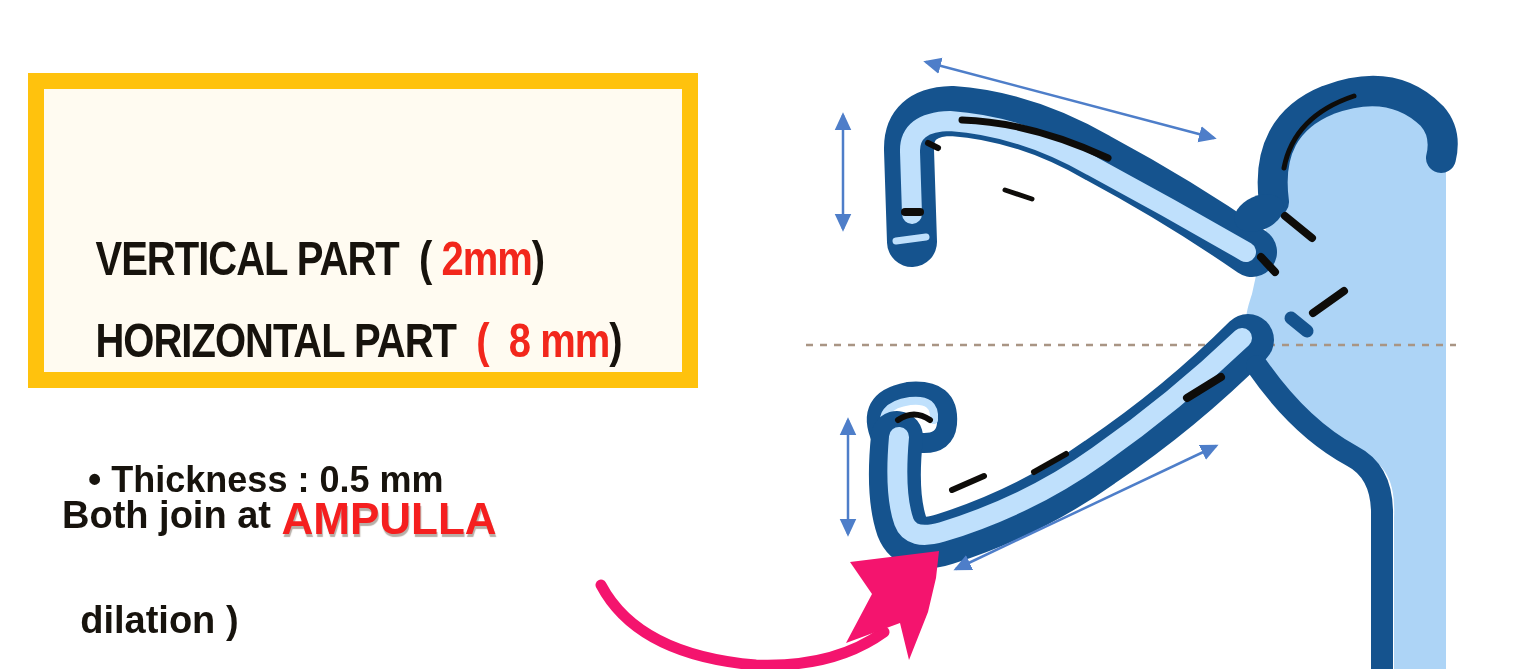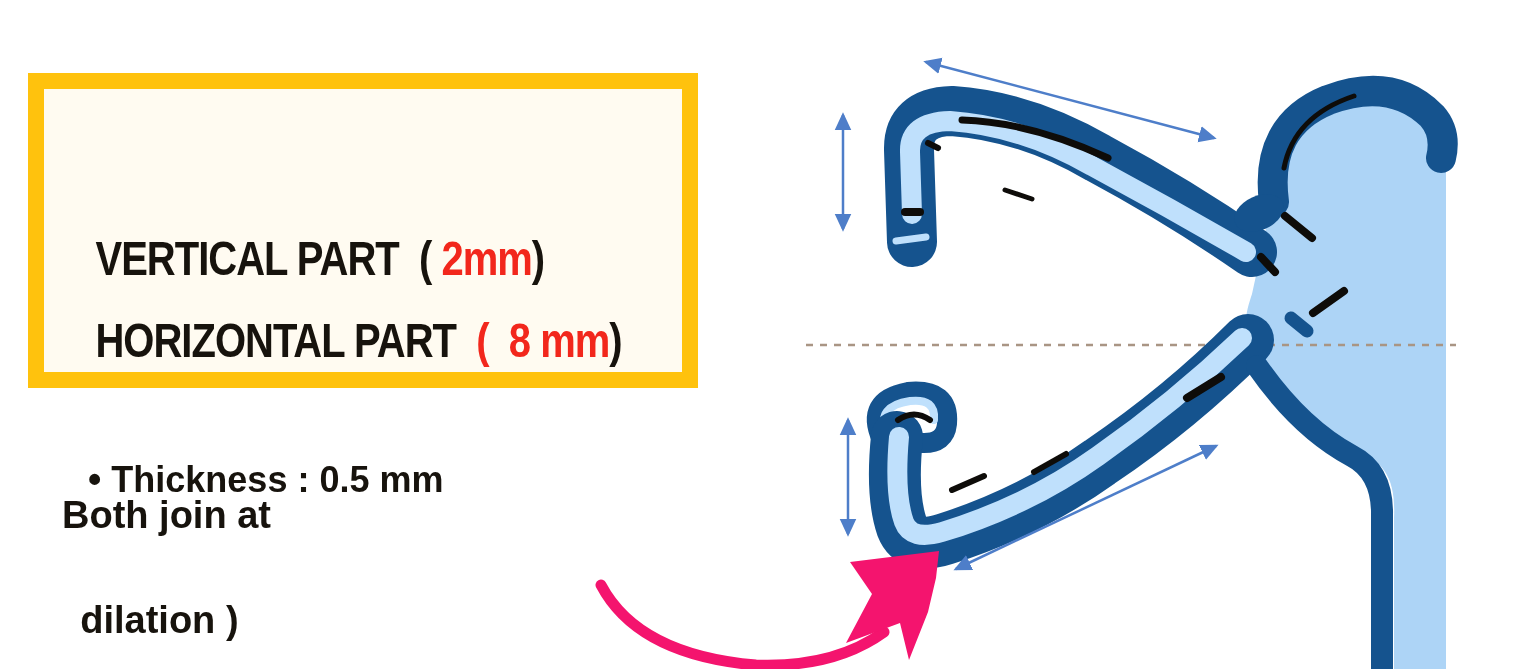--- a/index.html
+++ b/index.html
@@ -100,19 +100,19 @@
     <span>VERTICAL PART  ( </span><span class="red">2mm</span><span>)</span>
   </div>
   <div class="box-line box-line2">
     <span>HORIZONTAL PART  </span><span class="red">(  8 mm</span><span>)</span>
   </div>
 
   <div class="note note-thickness">
     <span class="bullet">•</span><span>Thickness : 0.5 mm</span>
   </div>
   <div class="note note-join">
-    <span>Both join at </span>
+    <span>Both join at </span><span class="hl">AMPULLA</span>
   </div>
   <div class="note note-join2">
     <span>dilation )</span>
   </div>
 
 </div>
 
 </body></html>

